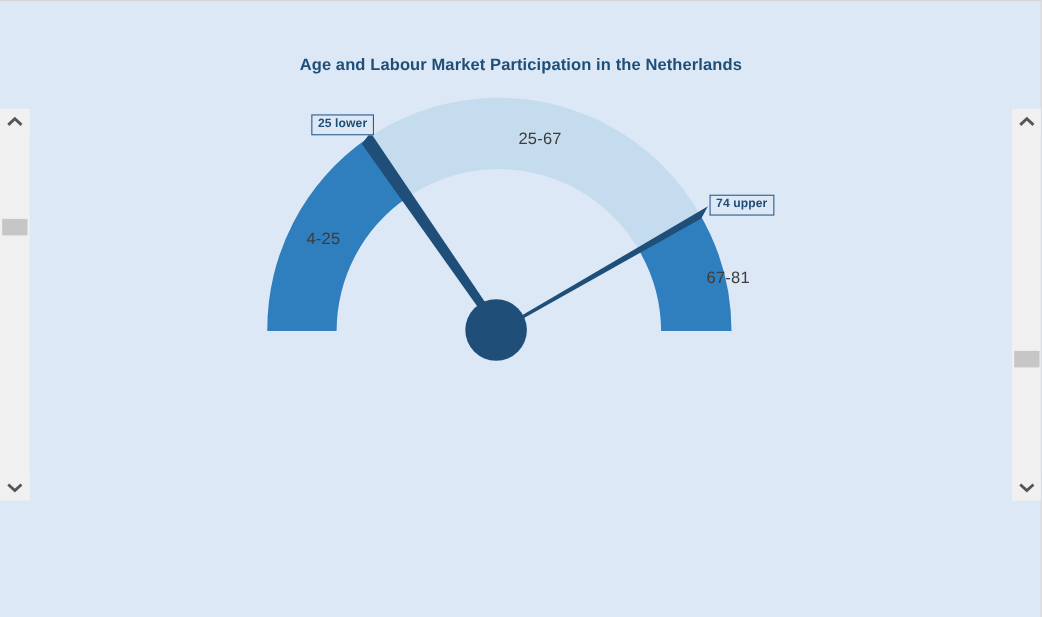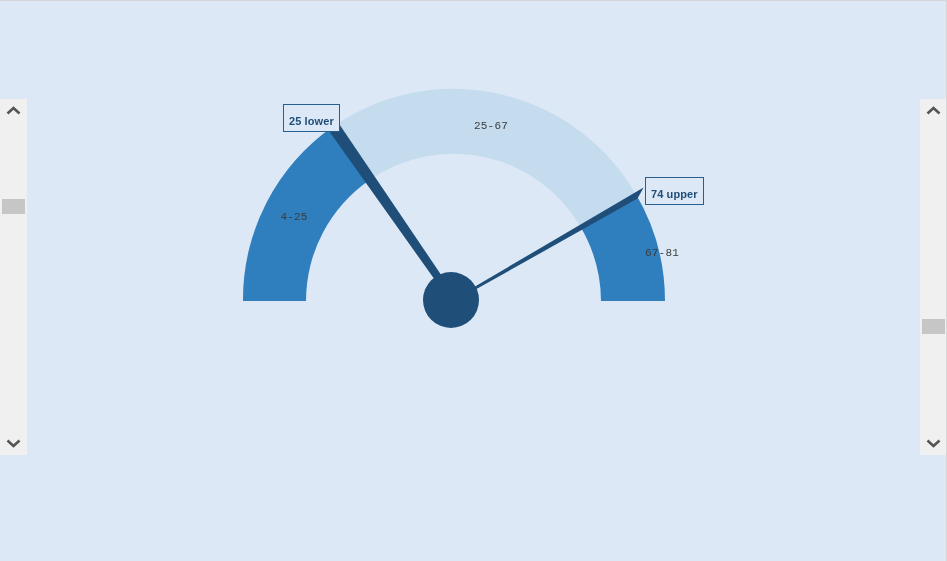--- a/index.html
+++ b/index.html
@@ -50,40 +50,39 @@
 
   #gauge-svg {
     position: absolute;
     left: 0;
     top: 0;
   }
 
   
   .zone-label {
     position: absolute;
-    font-size: 11px;
+    font-size: 15px;
     color: #3c3c3c;
     white-space: nowrap;
     transform: translate(-50%, -50%);
     letter-spacing: 0.2px;
-    font-family: Liberation Mono, monospace;
   }
   #zone-label-0 { left: 294px; top: 216px; }
   #zone-label-1 { left: 491px; top: 125px; }
   #zone-label-2 { left: 626px; top: 252px; margin-left: 36px; }
 
   
   .needle-callout {
     position: absolute;
     background: #dce8f5;
     border: 1px solid #2a5d8f;
     color: #1f4e79;
     font-size: 11px;
     font-weight: bold;
-    padding: 10px 5px 3px 5px;
+    padding: 1px 5px 3px 5px;
     white-space: nowrap;
     line-height: 13px;
     letter-spacing: 0.1px;
   }
   #callout-lower { left: 283px; top: 103px; }
   #callout-upper { left: 645px; top: 176px; }
 
   
   .scrollbar {
     position: absolute;
@@ -121,20 +120,21 @@
   #thumb-left  { top: 100px; }
   #thumb-right { top: 220px; }
 </style>
 </head>
 <body>
 
 <div id="app-frame">
 
   <div id="chart-canvas">
 
+    <div id="chart-title">Age and Labour Market Participation in the Netherlands</div>
 
     <svg id="gauge-svg" width="947" height="467" viewBox="0 0 947 467">
 
       <path fill="#2f7ebd" d="M 243,300
                A 211,211 0 0 1 333.40,125.20
                L 370.00,178.68
                A 147,147 0 0 0 306,300
                Z"></path>
 
       <path fill="#c5dcef" d="M 333.40,125.20

